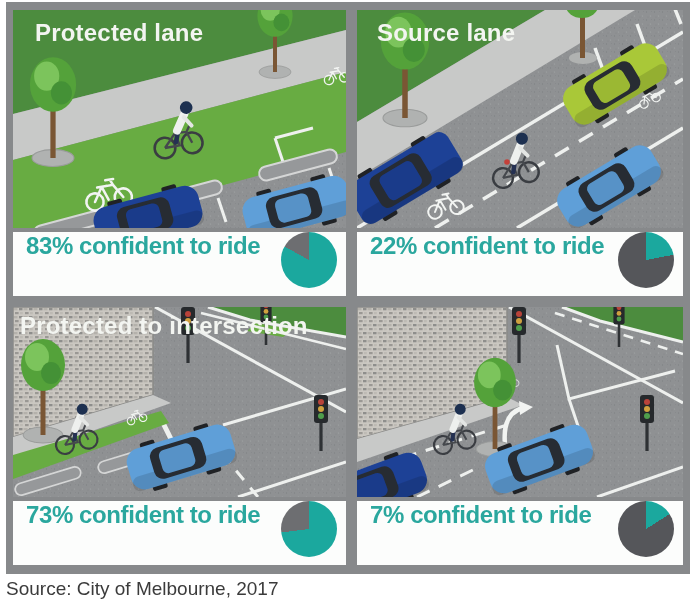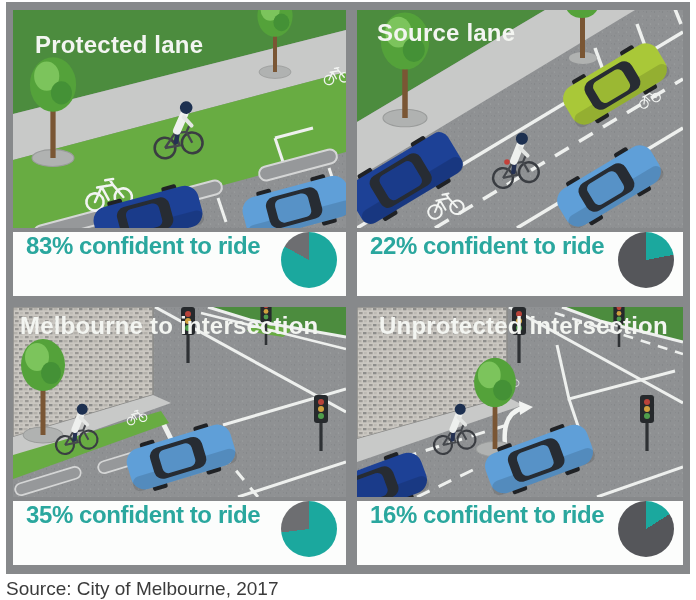--- a/index.html
+++ b/index.html
@@ -8,21 +8,21 @@
   .frame{position:absolute;left:6px;top:2px;width:684px;background:#87898b;
          padding:8px 7px 9px 7px;box-sizing:border-box;}
   .grid{display:grid;grid-template-columns:333px 326px;grid-column-gap:11px;grid-row-gap:11px;}
   .panel{display:flex;flex-direction:column;}
   .scene{position:relative;overflow:hidden;background:#8f9193;}
   .scene.rowA{height:218px;}
   .scene.rowB{height:190px;}
   .scene svg{display:block;width:100%;height:100%;}
   .scene-title{position:absolute;color:#f3f5f1;font-weight:bold;font-size:24px;
                letter-spacing:0.2px;white-space:nowrap;}
-  .t1{left:22px;top:21px;}
+  .t1{left:22px;top:9px;}
   .t2{left:20px;top:9px;}
   .t3{left:7px;top:5px;}
   .t4{left:22px;top:5px;}
   .statbar{height:64px;background:#fcfdfc;border-top:4px solid #87898b;
            display:flex;justify-content:space-between;
            padding:0 9px 0 13px;}
   .stat-label{color:#2aa79e;font-weight:bold;font-size:24px;letter-spacing:-0.4px;white-space:nowrap;}
   .pie{width:56px;height:56px;border-radius:50%;flex:0 0 auto;}
   .source{position:absolute;left:6px;top:578px;font-size:19px;color:#3b3b3b;}
 </style>
@@ -194,24 +194,24 @@
             <use href="#sym-bikeglyph" transform="translate(118,114) rotate(-15) scale(0.5)"></use>
             <use href="#sym-capsule" transform="translate(35,174) rotate(-17) scale(0.85)"></use>
             <use href="#sym-capsule" transform="translate(118,152) rotate(-17) scale(0.85)"></use>
             <use href="#sym-tree" transform="translate(30,128)"></use>
             <use href="#sym-cyclist" transform="translate(52,138) rotate(-8)"></use>
             <use href="#sym-car" transform="translate(168,150) rotate(-17)" color="#5f9fd8"></use>
             <use href="#sym-tlight" transform="translate(175,26)"></use>
             <use href="#sym-tlight" transform="translate(308,114)"></use>
             <use href="#sym-tlight" transform="translate(253,14) scale(0.8)"></use>
           </svg>
-          <div class="scene-title t3">Melbourne to intersection</div>
-        </div>
-        <div class="statbar">
-          <span class="stat-label">35% confident to ride</span>
+          <div class="scene-title t3">Protected to intersection</div>
+        </div>
+        <div class="statbar">
+          <span class="stat-label">73% confident to ride</span>
           <div class="pie" style="background: conic-gradient(rgb(27, 168, 158) 0deg, rgb(27, 168, 158) 73%, rgb(109, 110, 113) 73%, rgb(109, 110, 113) 100%);"></div>
         </div>
       </div>
 
       <div class="panel">
         <div class="scene rowB">
           <svg viewBox="0 0 326 190" preserveAspectRatio="none">
             <rect x="0" y="0" width="326" height="190" fill="#8f9193"></rect>
             <rect x="0" y="0" width="326" height="190" fill="url(#asphalt)"></rect>
             <polygon points="205,0 326,0 326,35 243,14" fill="#4c8c3e"></polygon>
@@ -234,24 +234,23 @@
             </g>
             <use href="#sym-bikeglyph" transform="translate(148,80) rotate(-20) scale(0.45)" opacity="0.75"></use>
             <use href="#sym-tree" transform="translate(138,142) scale(0.95)"></use>
             <use href="#sym-cyclist" transform="translate(86,138) rotate(-8)"></use>
             <use href="#sym-car" transform="translate(182,152) rotate(-20)" color="#5f9fd8"></use>
             <use href="#sym-car" transform="translate(16,180) rotate(-20)" color="#1d4196"></use>
             <use href="#sym-tlight" transform="translate(162,26)"></use>
             <use href="#sym-tlight" transform="translate(290,114)"></use>
             <use href="#sym-tlight" transform="translate(262,16) scale(0.8)"></use>
           </svg>
-          <div class="scene-title t4">Unprotected intersection</div>
-        </div>
-        <div class="statbar">
-          <span class="stat-label">16% confident to ride</span>
+        </div>
+        <div class="statbar">
+          <span class="stat-label">7% confident to ride</span>
           <div class="pie" style="background: conic-gradient(rgb(27, 168, 158) 0deg, rgb(27, 168, 158) 16%, rgb(85, 86, 90) 16%, rgb(85, 86, 90) 100%);"></div>
         </div>
       </div>
 
     </div>
   </div>
   <div class="source">Source: City of Melbourne, 2017</div>
 </div>
 
 </body></html>

